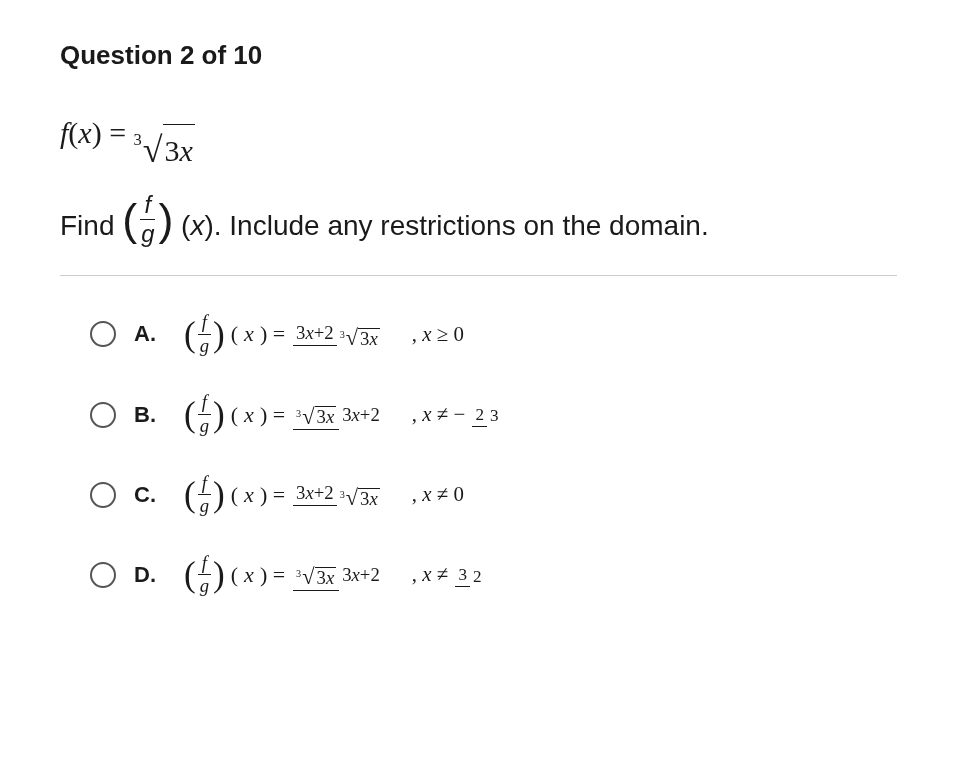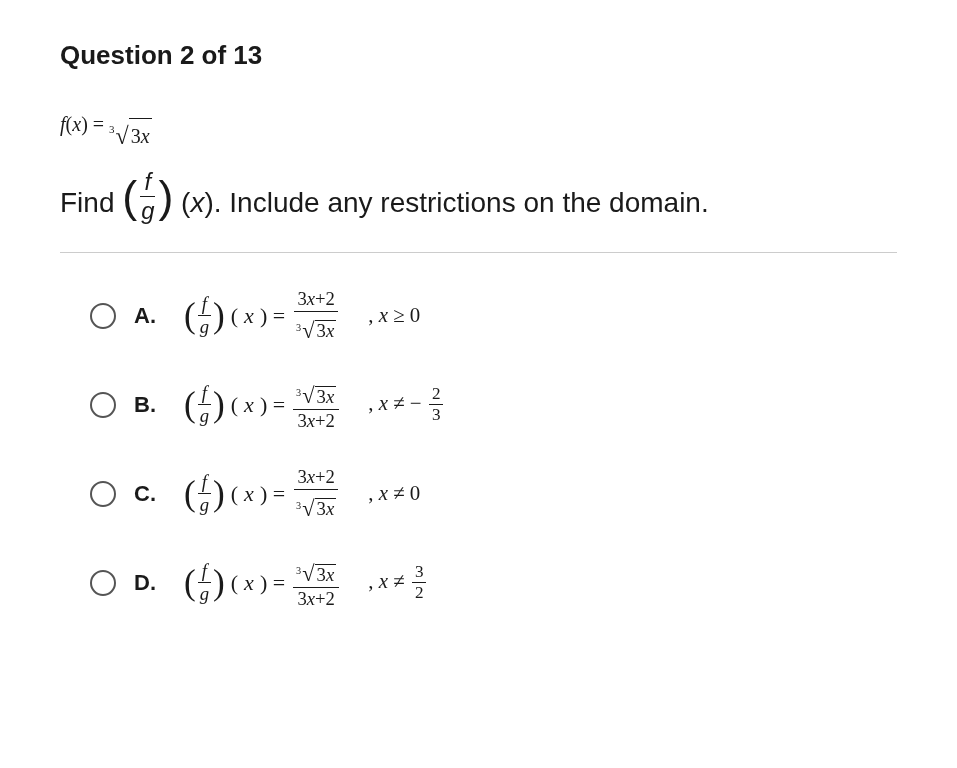--- a/index.html
+++ b/index.html
@@ -18,21 +18,21 @@
     }
 
     .question-header {
       font-family: Arial, sans-serif;
       font-weight: bold;
       font-size: 26px;
       margin-bottom: 36px;
     }
 
     .problem-section {
-      font-size: 20px;
+      font-size: 30px;
       line-height: 1.7;
     }
 
     .problem-line {
       margin-bottom: 4px;
     }
 
     .find-instruction {
       font-size: 28px;
       margin-top: 16px;
@@ -81,21 +81,21 @@
     .math-expr {
       display: inline-flex;
       align-items: center;
       gap: 6px;
       font-size: 22px;
     }
 
     
     .frac {
       display: inline-flex;
-      flex-direction: column;
+      flex-direction: row;
       align-items: center;
       vertical-align: middle;
       margin: 0 2px;
       font-size: 0.85em;
       line-height: 1.1;
     }
 
     .frac-num {
       border-bottom: 1.5px solid #1a1a1a;
       padding: 0 3px 1px 3px;
@@ -178,21 +178,21 @@
 
     .condition {
       font-size: 0.95em;
       margin-left: 21px;
     }
   </style>
 </head>
 <body>
 
 <div class="question-header">
-  <span>Question 2 of 13</span>
+  <span>Question 2 of 10</span>
 </div>
 
 <div class="problem-section">
   <div class="problem-line">
     <span class="mi">f</span>(<span class="mi">x</span>) =
     <span class="cbrt">
       <span class="cbrt-index">3</span>
       <span class="cbrt-radical">
         <span class="cbrt-sign">√</span>
           <span class="cbrt-overline">3<span class="mi">x</span></span>

